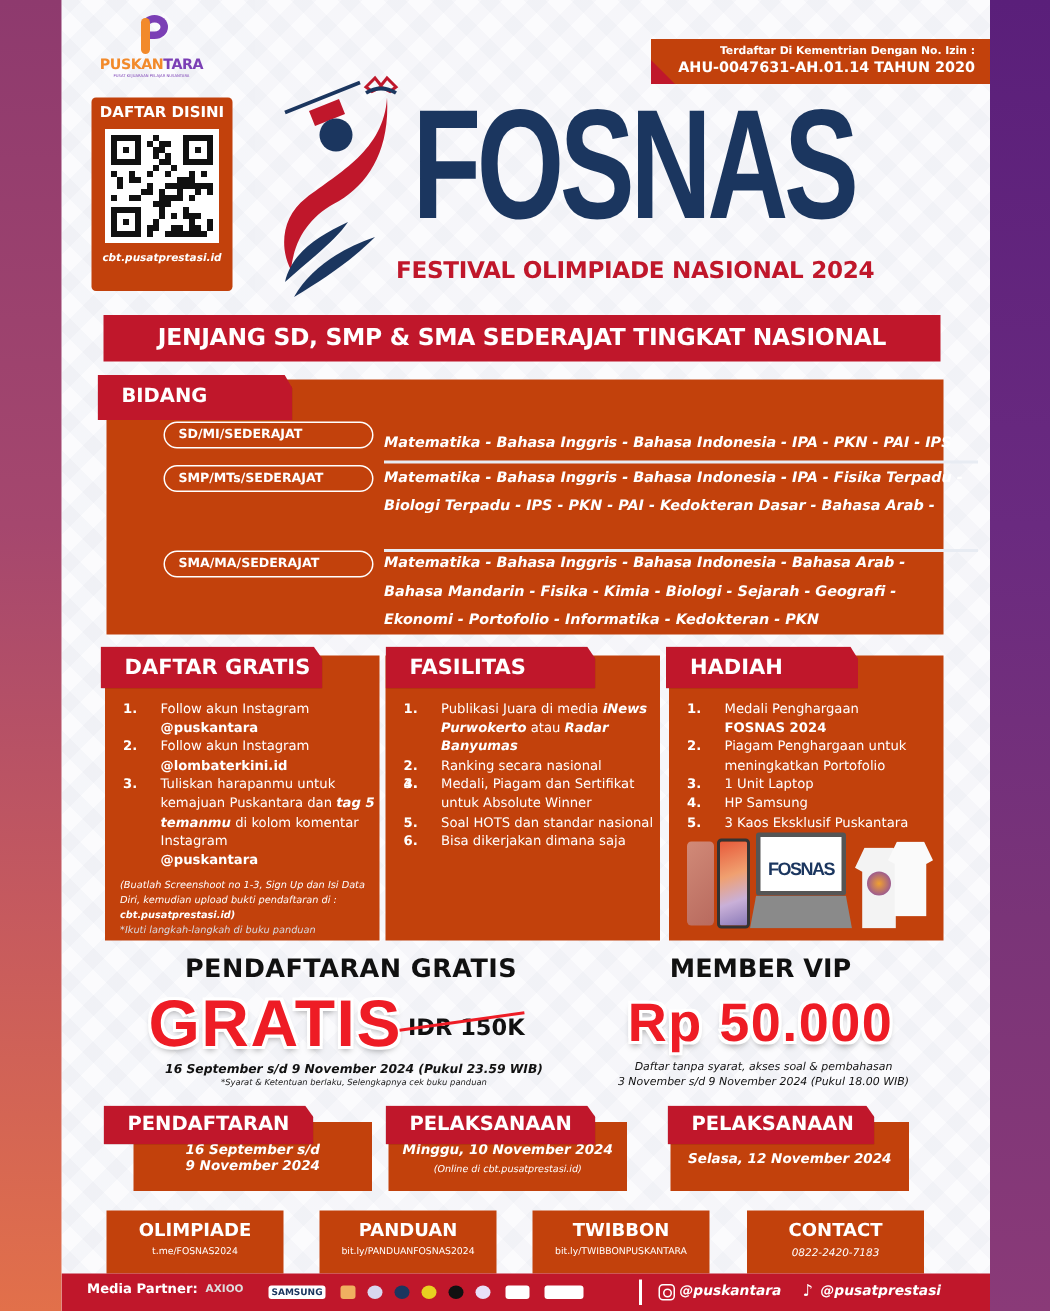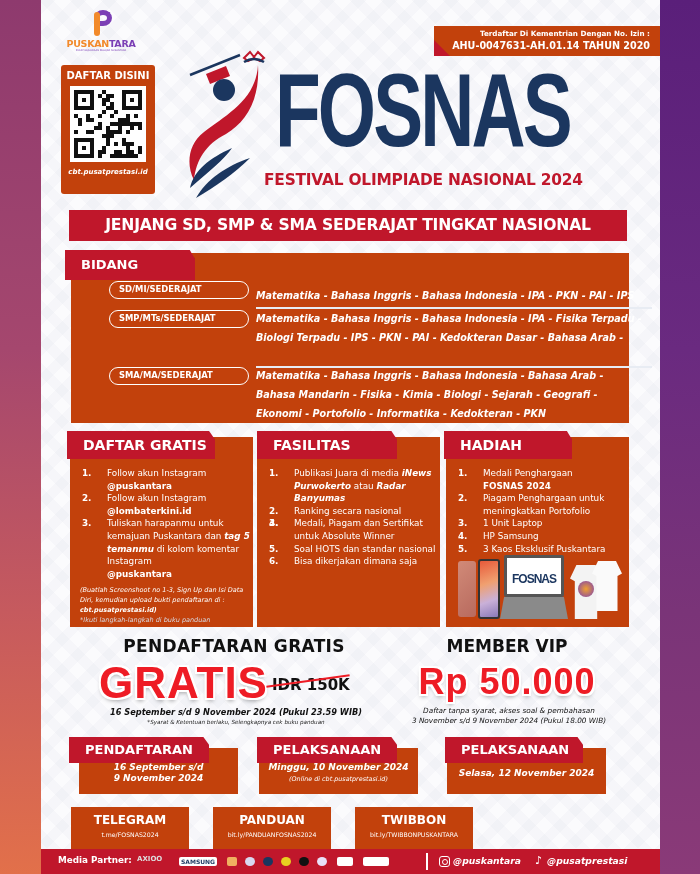--- a/index.html
+++ b/index.html
@@ -489,48 +489,52 @@
   <div class="abs idr">IDR 150K</div>
   <div class="abs strike"></div>
   <div class="abs pf-date">16 September s/d 9 November 2024 (Pukul 23.59 WIB)</div>
   <div class="abs pf-note">*Syarat &amp; Ketentuan berlaku, Selengkapnya cek buku panduan</div>
 
   <div class="abs vip-title">MEMBER VIP</div>
   <div class="abs vip-price">Rp 50.000</div>
   <div class="abs vip-d1">Daftar tanpa syarat, akses soal &amp; pembahasan</div>
   <div class="abs vip-d2">3 November s/d 9 November 2024 (Pukul 18.00 WIB)</div>
 
-  <div class="sched navy" style="left:38px">
+  <div class="sched navy" style="left:48px">
     <div class="sched-val" style="top:14px">16 September s/d</div>
     <div class="sched-val" style="top:25px">9 November 2024</div>
   </div>
   <div class="sched-tab tab-red red" style="left:28px;width:140px">PENDAFTARAN</div>
 
   <div class="sched navy" style="left:218px">
     <div class="sched-val" style="top:14px">Minggu, 10 November 2024</div>
     <div class="sched-sub" style="top:27px">(Online di  cbt.pusatprestasi.id)</div>
   </div>
   <div class="sched-tab tab-red red" style="left:216px;width:140px">PELAKSANAAN</div>
 
   <div class="sched navy" style="left:406px">
     <div class="sched-val" style="top:20px">Selasa, 12 November 2024</div>
   </div>
   <div class="sched-tab tab-red red" style="left:404px;width:138px">PELAKSANAAN</div>
 
   <div class="link navy" style="left:30px">
-    <div class="t">TELEGRAM</div>
+    <div class="t">OLIMPIADE</div>
       <div class="v">t.me/FOSNAS2024</div>
   </div>
   <div class="link navy" style="left:314px">
     <div class="t">TWIBBON</div>
       <div class="v">bit.ly/TWIBBONPUSKANTARA</div>
   </div>
   <div class="link navy" style="left:172px">
     <div class="t">PANDUAN</div>
       <div class="v">bit.ly/PANDUANFOSNAS2024</div>
+  </div>
+  <div class="link navy" style="left:457px">
+    <div class="t">CONTACT</div>
+      <div class="v" style="font-style:italic;font-size:7px">0822-2420-7183</div>
   </div>
 
   <div class="abs footer red">
     <span class="mp">Media Partner:</span>
     <span class="partner" style="left:96px;width:26px;background:transparent;color:#ddd;font-size:7px;font-weight:bold;top:6px">AXIOO</span>
     <span class="partner" style="left:138px;width:38px;background:#fff;color:#1b365f;font-size:6px;font-weight:bold;text-align:center;line-height:9px">SAMSUNG</span>
     <span class="partner" style="left:186px;width:10px;background:#f0b060"></span>
     <span class="partner" style="left:204px;width:10px;border-radius:50%;background:#d8d8f0"></span>
     <span class="partner" style="left:222px;width:10px;border-radius:50%;background:#1b365f"></span>
     <span class="partner" style="left:240px;width:10px;border-radius:50%;background:#e8d020"></span>

